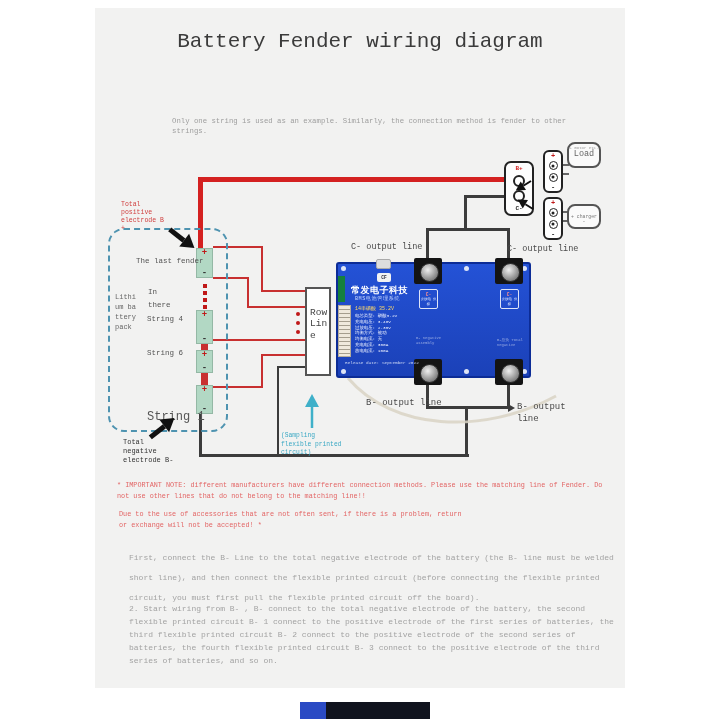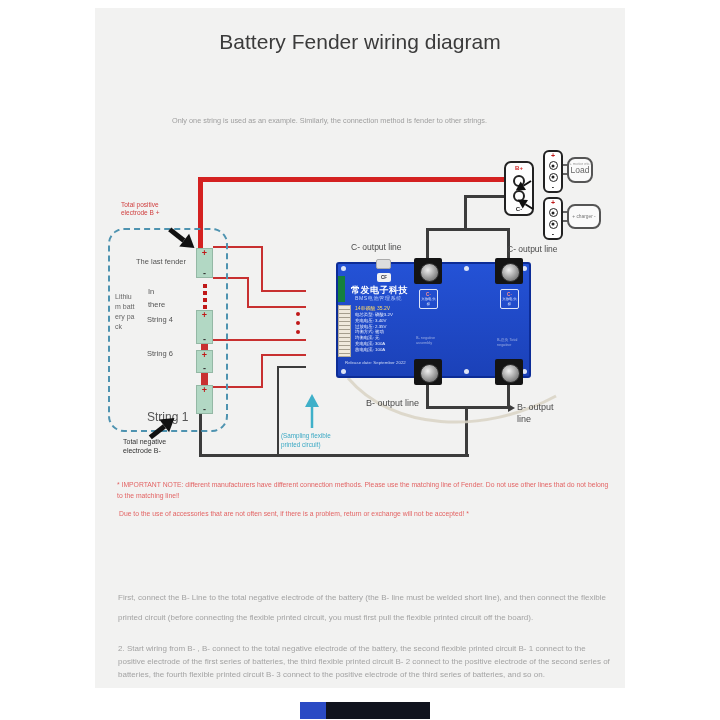--- a/index.html
+++ b/index.html
@@ -1,16 +1,16 @@
 <!DOCTYPE html>
 <html><head>
 <meta charset="utf-8">
 <style>
   html,body{margin:0;padding:0;background:#fff;}
-  .page{position:relative;width:720px;height:720px;background:#fff;font-family:Liberation Sans, sans-serif;overflow:hidden;}
+  .page{position:relative;width:720px;height:720px;background:#fff;font-family:Liberation Mono, monospace;overflow:hidden;}
   .abs{position:absolute;}
   .bg{position:absolute;left:95px;top:8px;width:530px;height:680px;background:#f2f2f1;}
   .title{position:absolute;left:95px;top:30px;width:530px;text-align:center;font-size:21px;color:#3b3b3b;}
   .intro{position:absolute;color:#9e9e9e;font-size:7.3px;line-height:1.4;}
   .t{position:absolute;color:#555;}
   .wire{position:absolute;}
   .red{background:#d42121;}
   .sred{background:#c83030;}
   .blk{background:#3c3c3c;}
   .gry{background:#666;}
@@ -37,21 +37,21 @@
   .circ2::after{content:"";position:absolute;left:50%;top:50%;width:3px;height:3px;transform:translate(-50%,-50%);background:#222;border-radius:50%;}
   .loadbox{position:absolute;border:2px solid #555;border-radius:8px;background:#fafafa;box-sizing:border-box;text-align:center;color:#777;}
   .pcb{position:absolute;left:336px;top:262px;width:195px;height:116px;background:linear-gradient(#2452d6,#1b41b8);border:2px solid #0c2c96;border-radius:3px;box-sizing:border-box;}
   .hole{position:absolute;width:5px;height:5px;border-radius:50%;background:#e8ecf8;opacity:.95;}
   .pad{position:absolute;width:28px;height:26px;background:#141414;border-radius:2px;}
   .pad::after{content:"";position:absolute;left:50%;top:50%;width:17px;height:17px;margin:-8.5px 0 0 -8.5px;border-radius:50%;background:radial-gradient(circle at 40% 35%,#efefef,#9a9a9a 55%,#555);border:1px solid #333;}
   .plabel{position:absolute;width:17px;border:1px solid rgba(255,255,255,.85);border-radius:2px;color:#dfe8ff;font-size:3.4px;text-align:center;padding:1.5px 0;line-height:1.3;}
   .plabel .c{display:block;color:#ff9090;font-size:4.6px;font-weight:bold;}
   .faintlbl{position:absolute;color:rgba(255,255,255,.5);font-size:3.8px;line-height:1.3;}
   .warn{position:absolute;color:#e36565;font-size:6.8px;line-height:1.55;}
-  .para{position:absolute;left:118px;width:494px;color:#a3a3a3;margin-top:40px;}
+  .para{position:absolute;left:129px;width:494px;color:#a3a3a3;}
   .tri-r{width:0;height:0;border-left:7px solid #3c3c3c;border-top:4px solid transparent;border-bottom:4px solid transparent;margin:3px 2px 0 0;flex:none;}
   .bbar{position:absolute;left:300px;top:702px;width:130px;height:17px;display:flex;}
   .bbar .b1{width:26px;background:#2a4ac4;}
   .bbar .b2{flex:1;background:#10131e;}
 </style>
 </head>
 <body>
 
 <div class="page">
   <div class="bg"></div>
@@ -127,20 +127,21 @@
   <div class="t" style="left:115px;top:292px;width:22px;font-size:7px;color:#666;word-break:break-all;line-height:1.45;">Lithium battery pack</div>
   <div class="t" style="left:147px;top:315px;font-size:7.5px;">String 4</div>
   <div class="t" style="left:147px;top:349px;font-size:7.5px;">String 6</div>
   <div class="t" style="left:147px;top:410px;font-size:12px;">String 1</div>
   <div class="arrow" style="left:150px;top:429px;transform:rotate(-38deg);">
       <div class="sh"></div>
       <div class="hd"></div>
     </div>
   <div class="t" style="left:123px;top:438px;width:55px;font-size:7px;color:#333;line-height:1.25;">Total negative electrode B-</div>
 
+  <div class="rowbox">Row Line</div>
   <div class="rdot rnd" style="left:296px;top:312px;"></div>
   <div class="rdot rnd" style="left:296px;top:321px;"></div>
   <div class="rdot rnd" style="left:296px;top:330px;"></div>
   <svg class="abs" style="left:301px;top:394px;" width="22" height="36">
     <line x1="11" y1="34" x2="11" y2="10" stroke="#3fb0c9" stroke-width="2.5"></line>
     <polygon points="11,0 4,13 18,13" fill="#3fb0c9"></polygon>
   </svg>
   <div class="t" style="left:281px;top:432px;width:64px;font-size:6.3px;color:#3aa8c4;line-height:1.35;">(Sampling flexible printed circuit)</div>
 
   <div class="pcb">
@@ -207,21 +208,21 @@
   <div class="tblock" style="top:197px;">
     <span class="tp">+</span>
     <span class="circ2"></span>
     <span class="circ2"></span>
     <span class="tm">-</span>
   </div>
   <div class="wire gry" style="left:563px;top:164px;width:6px;height:2px;"></div>
   <div class="wire gry" style="left:563px;top:173px;width:6px;height:2px;"></div>
   <div class="wire gry" style="left:563px;top:211px;width:6px;height:2px;"></div>
   <div class="wire gry" style="left:563px;top:220px;width:6px;height:2px;"></div>
-  <div class="loadbox" style="left:567px;top:157px;width:26px;height:26px;">
+  <div class="loadbox" style="left:567px;top:142px;width:34px;height:26px;">
     <div style="font-size:4px;color:#999;margin-top:2px;">+ motor etc.</div>
     <div style="font-size:8.5px;color:#666;line-height:9px;">Load</div>
   </div>
   <div class="loadbox" style="left:567px;top:204px;width:34px;height:25px;">
     <div style="font-size:4.8px;color:#777;padding-top:8px;">+ charger -</div>
   </div>
   <div class="arrow sm" style="left:531px;top:176px;transform:rotate(148deg);">
       <div class="sh"></div>
       <div class="hd"></div>
     </div>

